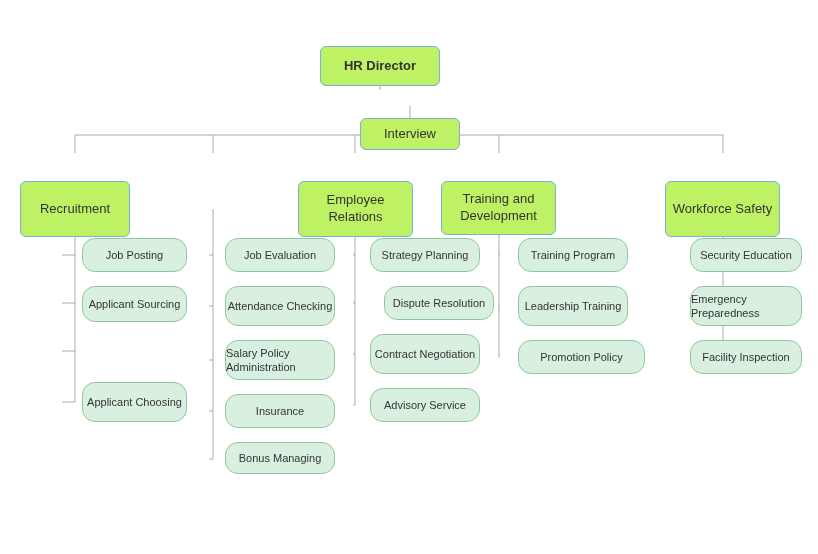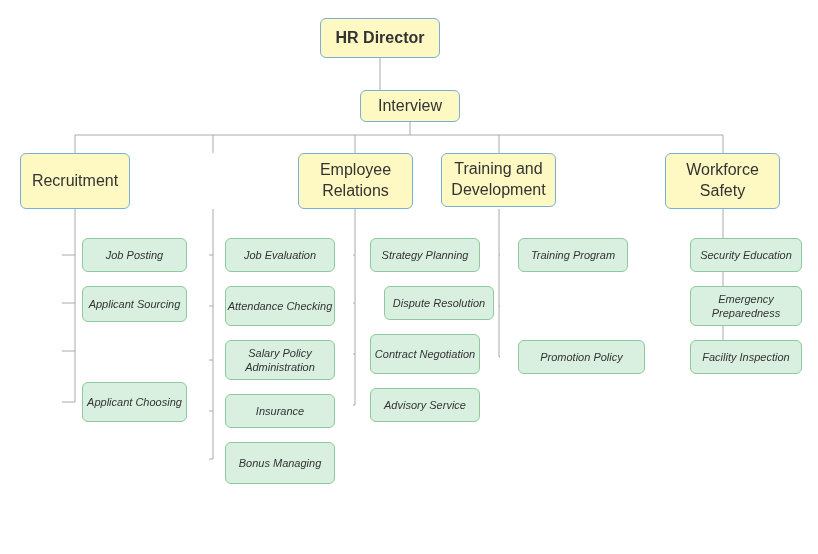--- a/index.html
+++ b/index.html
@@ -13,47 +13,46 @@
     }
 
     .chart-container {
       position: relative;
       width: 818px;
       height: 554px;
     }
 
     
     .box-blue {
-      background: #fef9c3;
+      background: #bef264;
       border: 1px solid #7ab0d4;
       border-radius: 6px;
       text-align: center;
       display: flex;
       align-items: center;
       justify-content: center;
       position: absolute;
-      font-size: 16px;
+      font-size: 13px;
       color: #333;
       line-height: 1.3;
+      margin-top: 28px;
     }
 
     
     .box-green {
       background: #d9f0e0;
       border: 1px solid #8ec99e;
-      border-radius: 6px;
-      text-align: center;
+      border-radius: 13px;
       display: flex;
       align-items: center;
       justify-content: center;
       position: absolute;
       font-size: 11px;
       color: #333;
       line-height: 1.3;
-      font-style: italic;
     }
 
     svg.lines {
       position: absolute;
       top: 0;
       left: 0;
       width: 818px;
       height: 554px;
       pointer-events: none;
     }
@@ -154,40 +153,43 @@
   </div>
   <div class="box-green" style="left:225px;top:286px;width:110px;height:40px;">
     <span>Attendance Checking</span>
   </div>
   <div class="box-green" style="left:225px;top:340px;width:110px;height:40px;">
     <span>Salary Policy Administration</span>
   </div>
   <div class="box-green" style="left:225px;top:394px;width:110px;height:34px;">
     <span>Insurance</span>
   </div>
-  <div class="box-green" style="left:225px;top:442px;width:110px;height:42px;">
+  <div class="box-green" style="left:225px;top:442px;width:110px;height:32px;">
     <span>Bonus Managing</span>
   </div>
 
   <div class="box-green" style="left:370px;top:238px;width:110px;height:34px;">
     <span>Strategy Planning</span>
   </div>
   <div class="box-green" style="left:384px;top:286px;width:110px;height:34px;">
     <span>Dispute Resolution</span>
   </div>
   <div class="box-green" style="left:370px;top:334px;width:110px;height:40px;">
     <span>Contract Negotiation</span>
   </div>
   <div class="box-green" style="left:370px;top:388px;width:110px;height:34px;">
     <span>Advisory Service</span>
   </div>
 
   <div class="box-green" style="left:518px;top:238px;width:110px;height:34px;">
     <span>Training Program</span>
   </div>
+  <div class="box-green" style="left:518px;top:286px;width:110px;height:40px;">
+    <span>Leadership Training</span>
+  </div>
   <div class="box-green" style="left:518px;top:340px;width:127px;height:34px;">
     <span>Promotion Policy</span>
   </div>
 
   <div class="box-green" style="left:690px;top:238px;width:112px;height:34px;">
     <span>Security Education</span>
   </div>
   <div class="box-green" style="left:690px;top:286px;width:112px;height:40px;">
     <span>Emergency Preparedness</span>
   </div>

